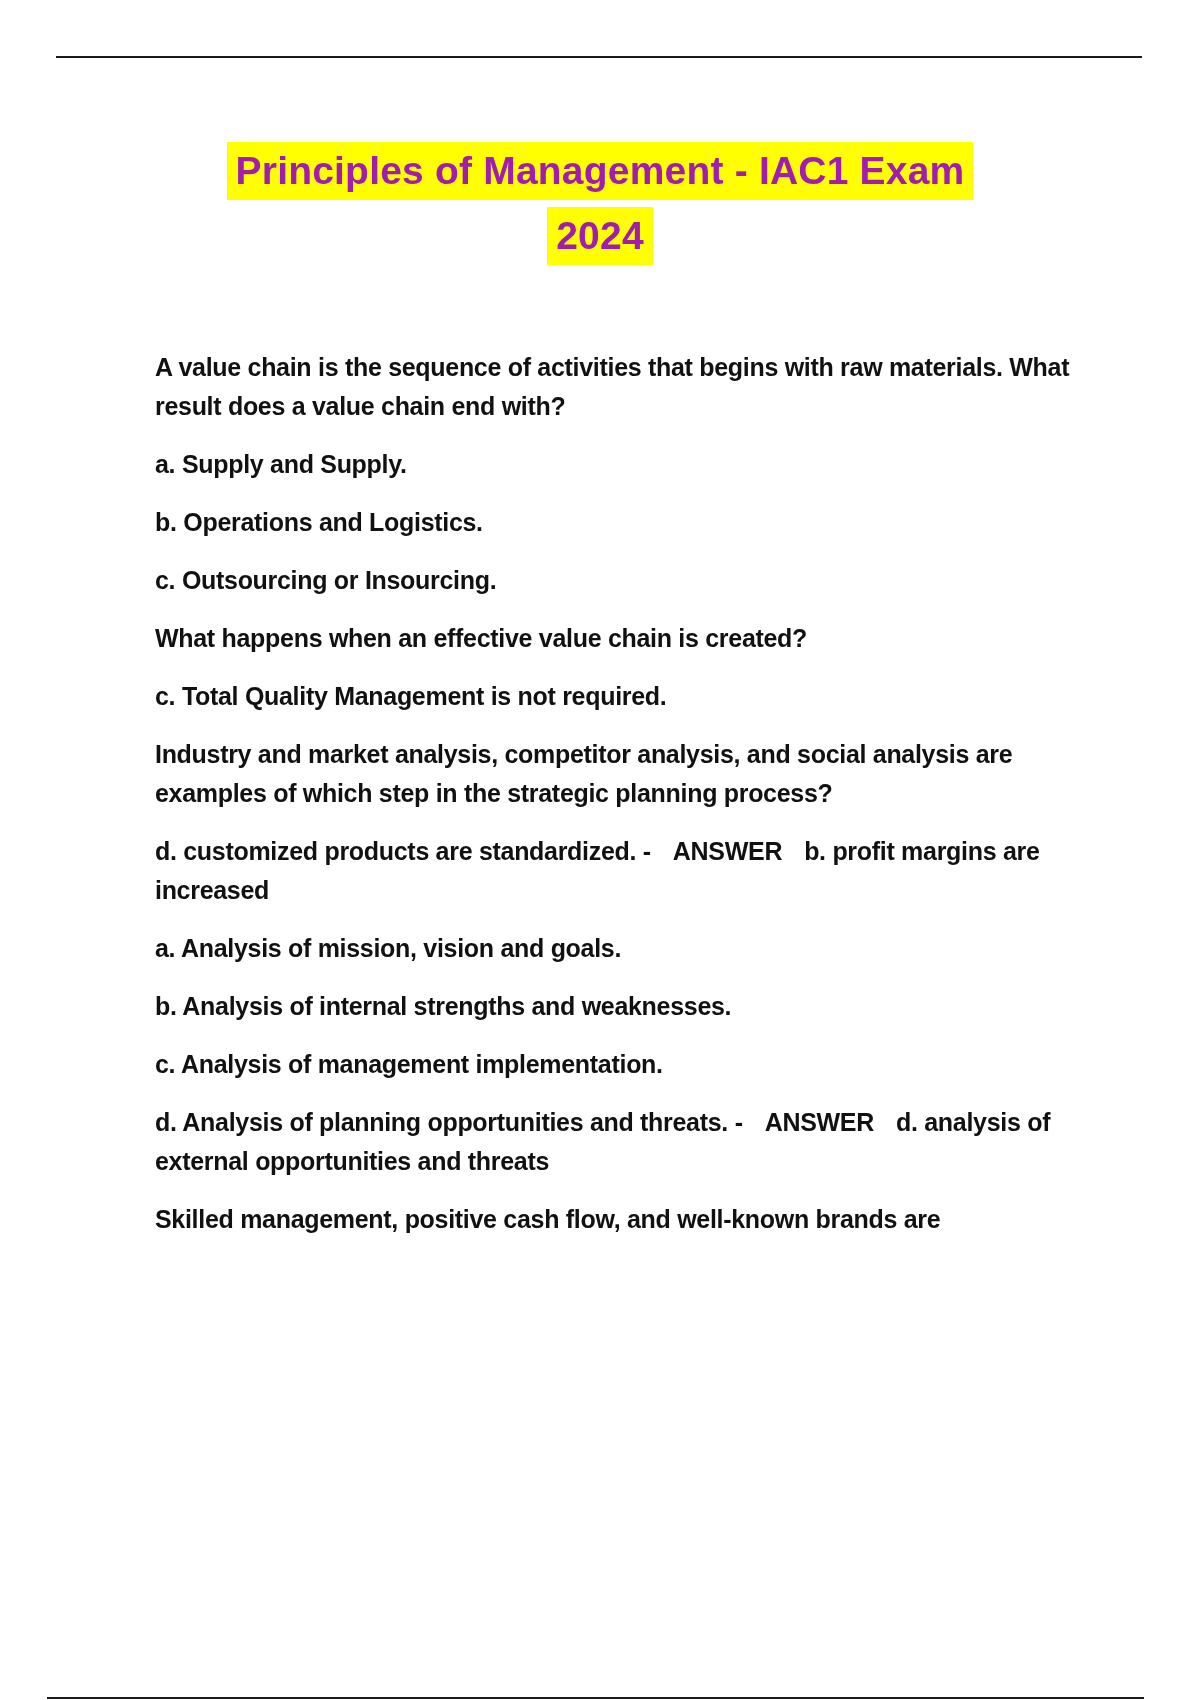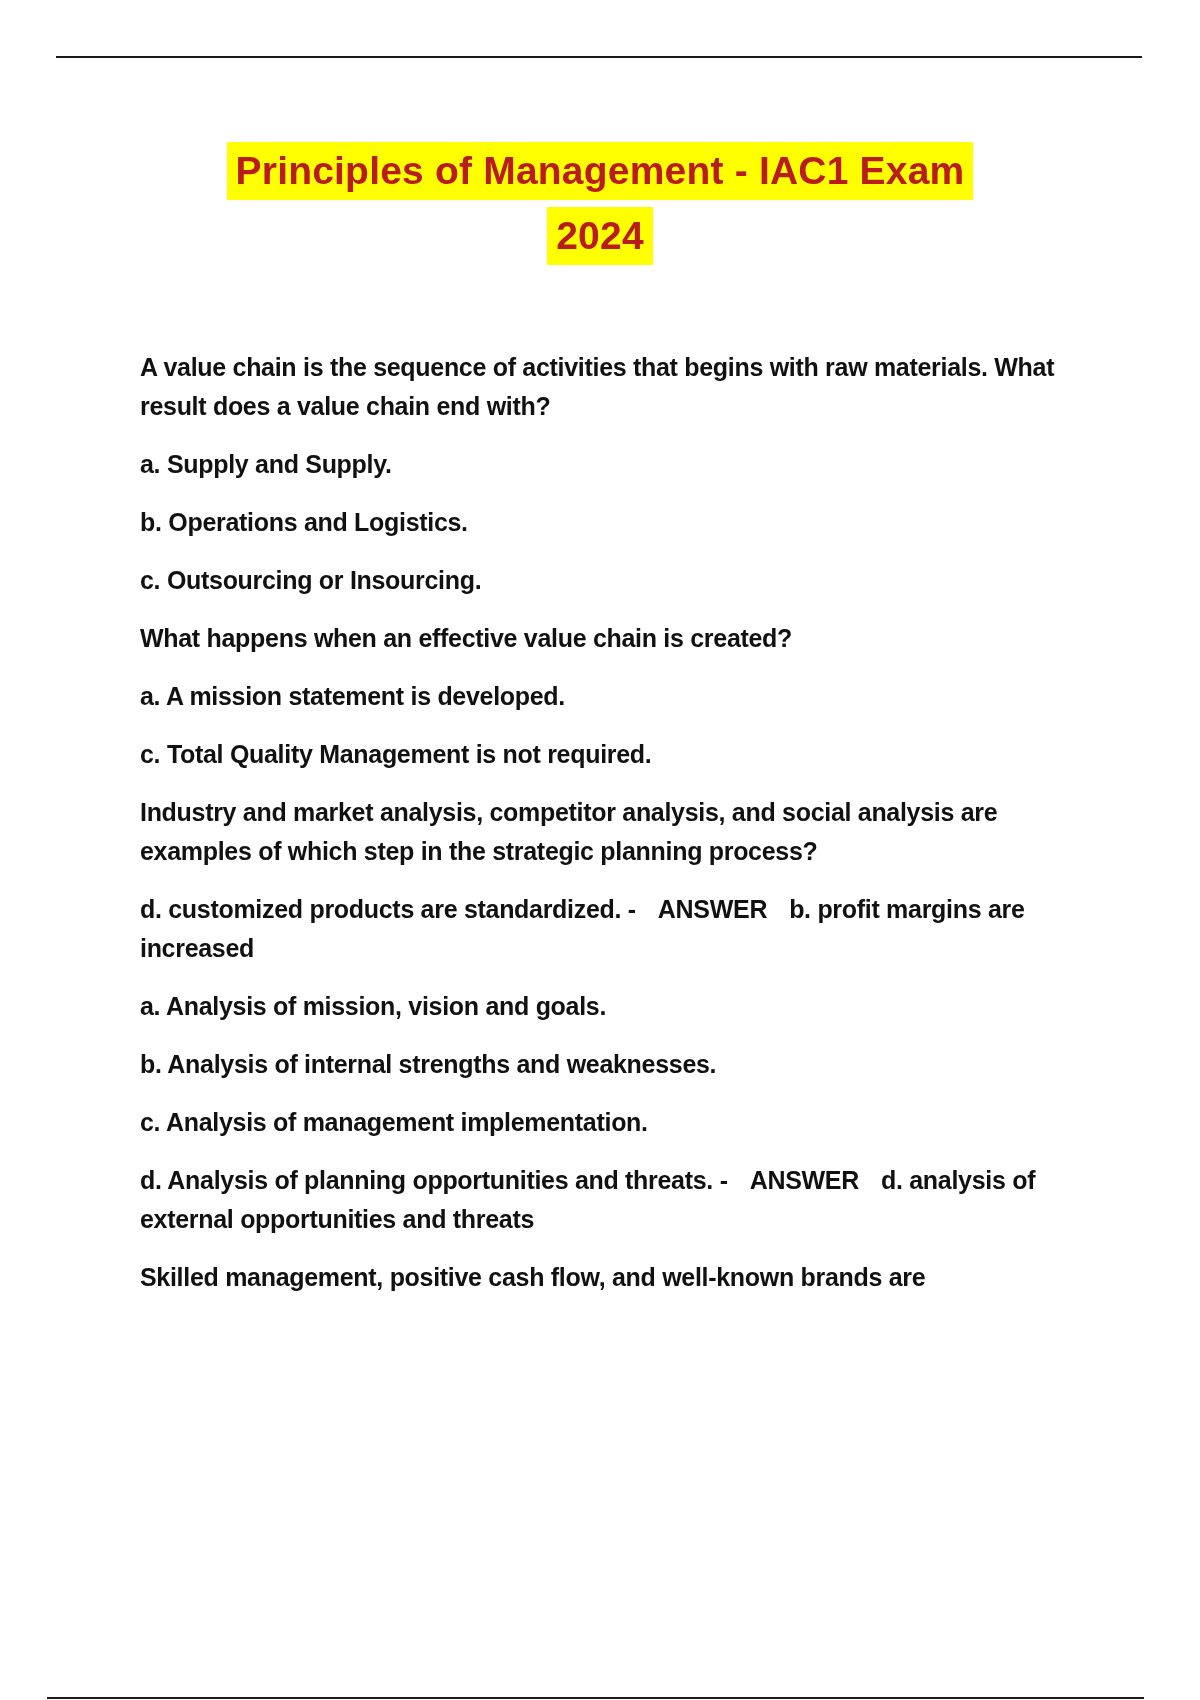--- a/index.html
+++ b/index.html
@@ -26,32 +26,32 @@
     .title-wrap {
       position: absolute;
       left: 0;
       top: 142px;
       width: 1200px;
       text-align: center;
     }
     .title-line {
       display: inline-block;
       background: #ffff00;
-      color: #b91c1c;
+      color: #a21caf;
       font-weight: bold;
       font-size: 39px;
       line-height: 58px;
       padding: 0 9px;
       letter-spacing: 0.2px;
     }
     .title-line.l2 { margin-top: 7px; }
 
     .content {
       position: absolute;
-      left: 140px;
+      left: 155px;
       top: 348px;
       width: 940px;
     }
     .para {
       font-weight: bold;
       font-size: 25px;
       line-height: 39px;
       margin: 0 0 19px 0;
       letter-spacing: -0.3px;
     }
@@ -68,21 +68,20 @@
 </div>
 
 <div class="content">
 
   <p class="para">A value chain is the sequence of activities that begins with raw materials. What result does a value chain end with?</p>
   <p class="para">a. Supply and Supply.</p>
   <p class="para">b. Operations and Logistics.</p>
   <p class="para">c. Outsourcing or Insourcing.</p>
 
   <p class="para">What happens when an effective value chain is created?</p>
-  <p class="para">a. A mission statement is developed.</p>
   <p class="para">c. Total Quality Management is not required.</p>
   <p class="para">Industry and market analysis, competitor analysis, and social analysis are examples of which step in the strategic planning process?</p>
 
   <p class="para"><span>d. customized products are standardized. -</span><span class="answer-gap"></span><span>ANSWER</span><span class="answer-gap"></span><span>b. profit margins are increased</span></p>
   <p class="para">a. Analysis of mission, vision and goals.</p>
   <p class="para">b. Analysis of internal strengths and weaknesses.</p>
   <p class="para">c. Analysis of management implementation.</p>
   <p class="para"><span>d. Analysis of planning opportunities and threats. -</span><span class="answer-gap"></span><span>ANSWER</span><span class="answer-gap"></span><span>d. analysis of external opportunities and threats</span></p>
 
   <p class="para">Skilled management, positive cash flow, and well-known brands are</p>

